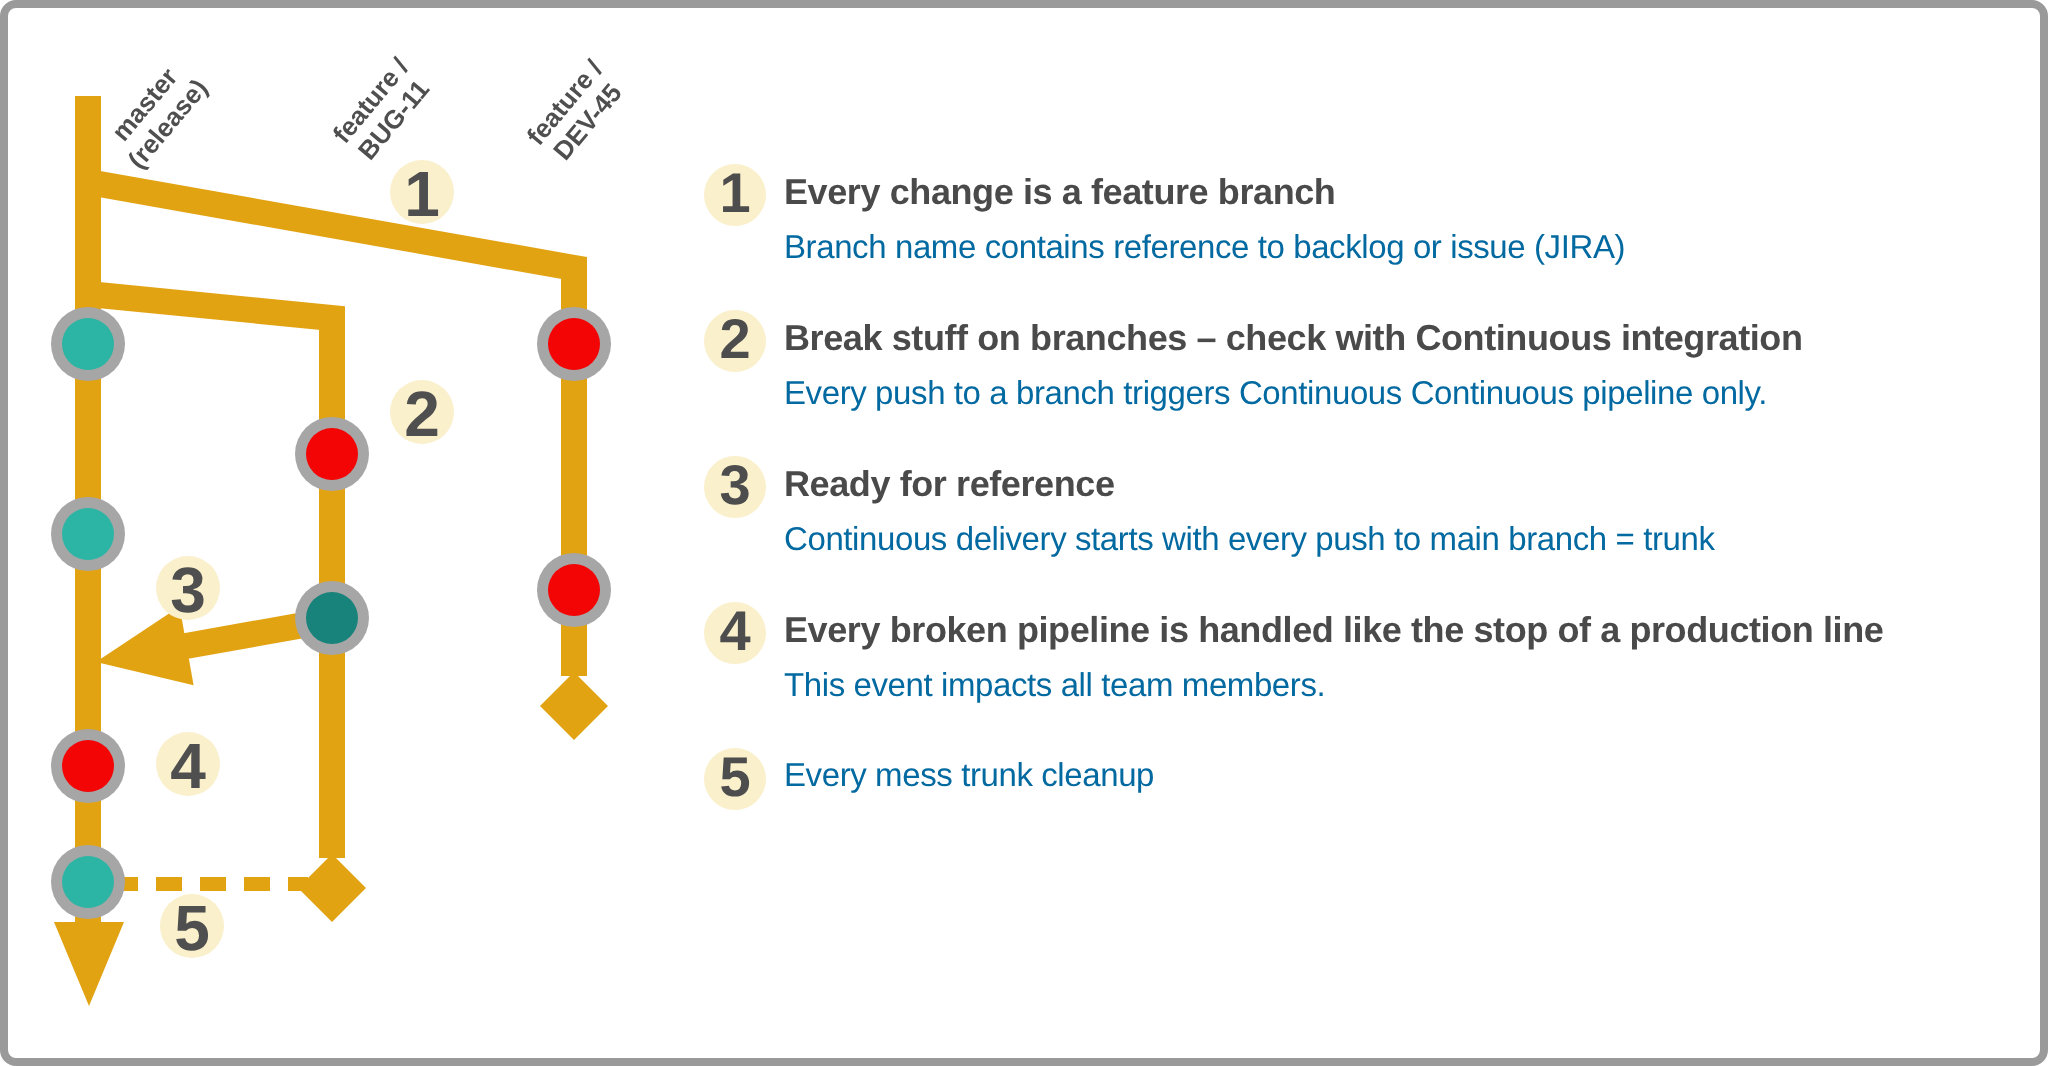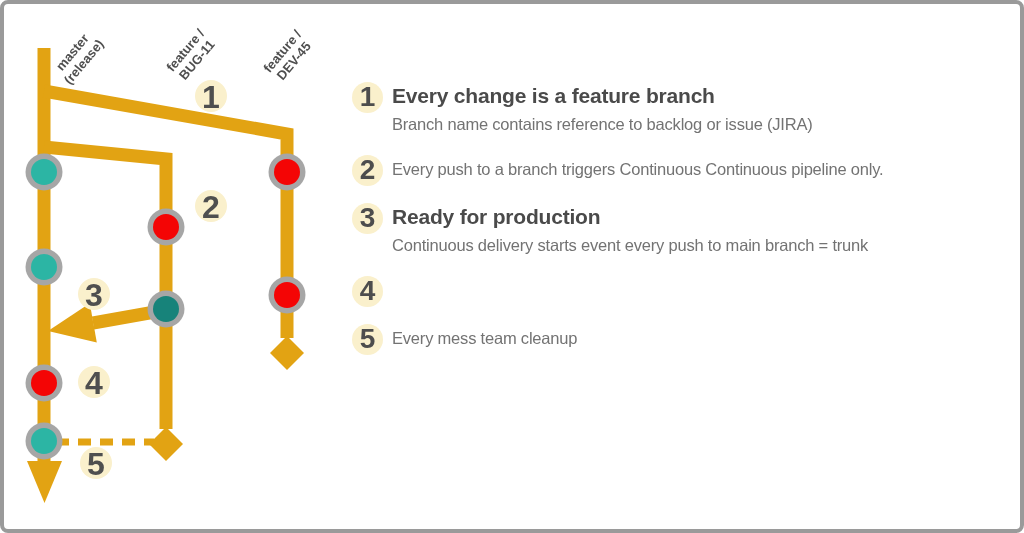--- a/index.html
+++ b/index.html
@@ -56,32 +56,32 @@
     border-radius: 50%;
     background: #faf0cc;
     color: #4d4d4d;
     font-size: 28px;
     font-weight: bold;
     line-height: 30px;
     text-align: center;
   }
   .legend-texts { padding-top: 0px; }
   .legend-title {
-    font-size: 21px;
+    font-size: 18px;
     font-weight: bold;
     letter-spacing: -0.2px;
     line-height: 28px;
     color: #4a4a4a;
     white-space: nowrap;
   }
   .legend-desc {
     font-size: 16.5px;
     letter-spacing: -0.2px;
     line-height: 28px;
-    color: #737373;
+    color: #0369a1;
     white-space: nowrap;
   }
 </style>
 </head>
 <body>
 
 <div class="frame">
 
   <div class="diagram">
     <svg width="345" height="525" viewBox="0 0 345 525">
@@ -177,39 +177,42 @@
       <div class="legend-badge">1</div>
       <div class="legend-texts">
         <div class="legend-title">Every change is a feature branch</div>
         <div class="legend-desc">Branch name contains reference to backlog or issue (JIRA)</div>
       </div>
     </div>
 
     <div class="legend-row">
       <div class="legend-badge">2</div>
       <div class="legend-texts">
+        <div class="legend-title">Break stuff on branches – check with Continuous integration</div>
         <div class="legend-desc">Every push to a branch triggers Continuous Continuous pipeline only.</div>
       </div>
     </div>
 
     <div class="legend-row">
       <div class="legend-badge">3</div>
       <div class="legend-texts">
-        <div class="legend-title">Ready for production</div>
-        <div class="legend-desc">Continuous delivery starts event every push to main branch = trunk</div>
+        <div class="legend-title">Ready for reference</div>
+        <div class="legend-desc">Continuous delivery starts with every push to main branch = trunk</div>
       </div>
     </div>
 
     <div class="legend-row">
       <div class="legend-badge">4</div>
       <div class="legend-texts">
+        <div class="legend-title">Every broken pipeline is handled like the stop of a production line</div>
+        <div class="legend-desc">This event impacts all team members.</div>
       </div>
     </div>
 
     <div class="legend-row">
       <div class="legend-badge">5</div>
       <div class="legend-texts">
-        <div class="legend-desc">Every mess team cleanup</div>
+        <div class="legend-desc">Every mess trunk cleanup</div>
       </div>
     </div>
 
   </div>
 </div>
 
 </body></html>

